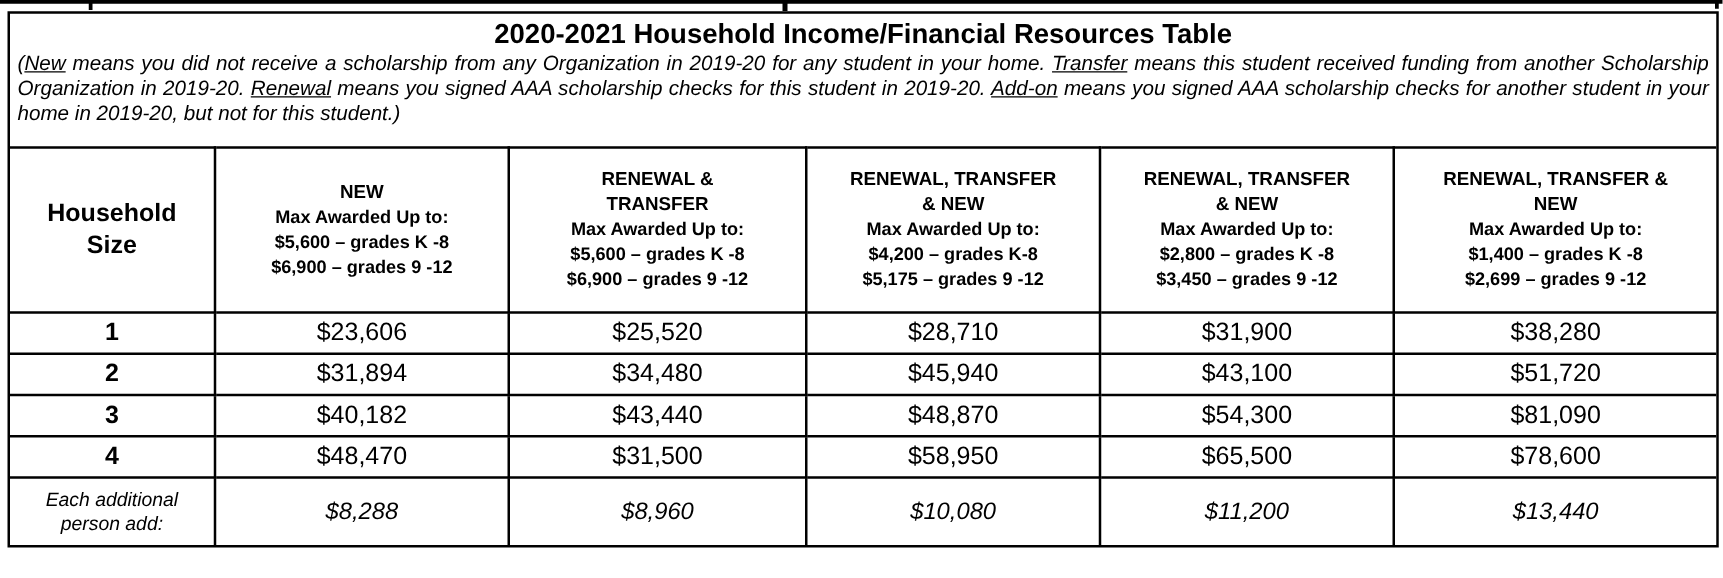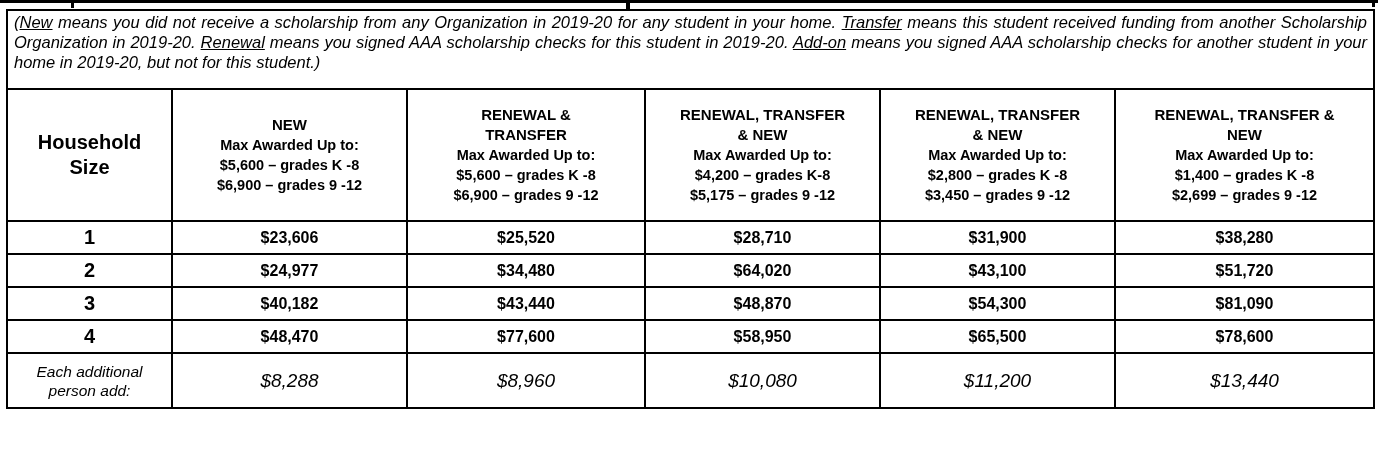--- a/index.html
+++ b/index.html
@@ -48,38 +48,39 @@
 
   .preline { white-space: pre-line; margin-left: 45px; }
 
   thead th { height: 130px; font-weight: bold; }
   .cat { display: block; font-size: 15px;   line-height: 20px; font-weight: bold; white-space: pre-line; }
   .sub { display: block; font-size: 14.5px; line-height: 20px; font-weight: bold; }
   .corner { font-size: 20px; line-height: 25px; font-weight: bold; }
 
   tbody th { font-weight: bold; font-size: 20px; }
   tr.data-row { height: 33px; }
-  tr.data-row td { font-size: 16px; font-weight: bold; }
+  tr.data-row td { font-size: 20px; }
   tr.additional-row { height: 54px; }
   tr.additional-row th { font-style: italic; font-weight: normal; font-size: 15.5px; line-height: 19px; }
   tr.additional-row td { font-style: italic; font-size: 19px; }
 </style>
 </head>
 <body>
 
 <div class="canvas">
 
   <div class="top-artifact">
     <span class="tick t1"></span>
     <span class="tick t2"></span>
     <span class="tick t3"></span>
   </div>
 
   <div class="box">
 
+    <div class="title">2020-2021 Household Income/Financial Resources Table</div>
 
     <div class="desc"><span>(</span><span class="u">New</span><span> means you did not receive a scholarship from any Organization in 2019-20 for any student in your home. </span><span class="u">Transfer</span><span> means this student received funding from another Scholarship Organization in 2019-20. </span><span class="u">Renewal</span><span> means you signed AAA scholarship checks for this student in 2019-20.  </span><span class="u">Add-on</span><span> means you signed AAA scholarship checks for another student in your home in 2019-20, but not for this student.)</span></div>
 
 
     <table class="grid">
       <colgroup>
         <col style="width:164px">
           <col style="width:235px">
           <col style="width:238px">
         <col style="width:235px">
@@ -130,38 +131,38 @@
         <tr class="data-row">
           <th>1</th>
           <td>$23,606</td>
           <td>$25,520</td>
           <td>$28,710</td>
           <td>$31,900</td>
           <td>$38,280</td>
         </tr>
         <tr class="data-row">
           <th>2</th>
-          <td>$24,977</td>
+          <td>$31,894</td>
           <td>$34,480</td>
-          <td>$64,020</td>
+          <td>$45,940</td>
           <td>$43,100</td>
           <td>$51,720</td>
         </tr>
         <tr class="data-row">
           <th>3</th>
           <td>$40,182</td>
           <td>$43,440</td>
           <td>$48,870</td>
           <td>$54,300</td>
           <td>$81,090</td>
         </tr>
         <tr class="data-row">
           <th>4</th>
           <td>$48,470</td>
-          <td>$77,600</td>
+          <td>$31,500</td>
           <td>$58,950</td>
           <td>$65,500</td>
           <td>$78,600</td>
         </tr>
         <tr class="additional-row">
           <th class="preline">Each additional
 person add:</th>
           <td>$8,288</td>
           <td>$8,960</td>
           <td>$10,080</td>

